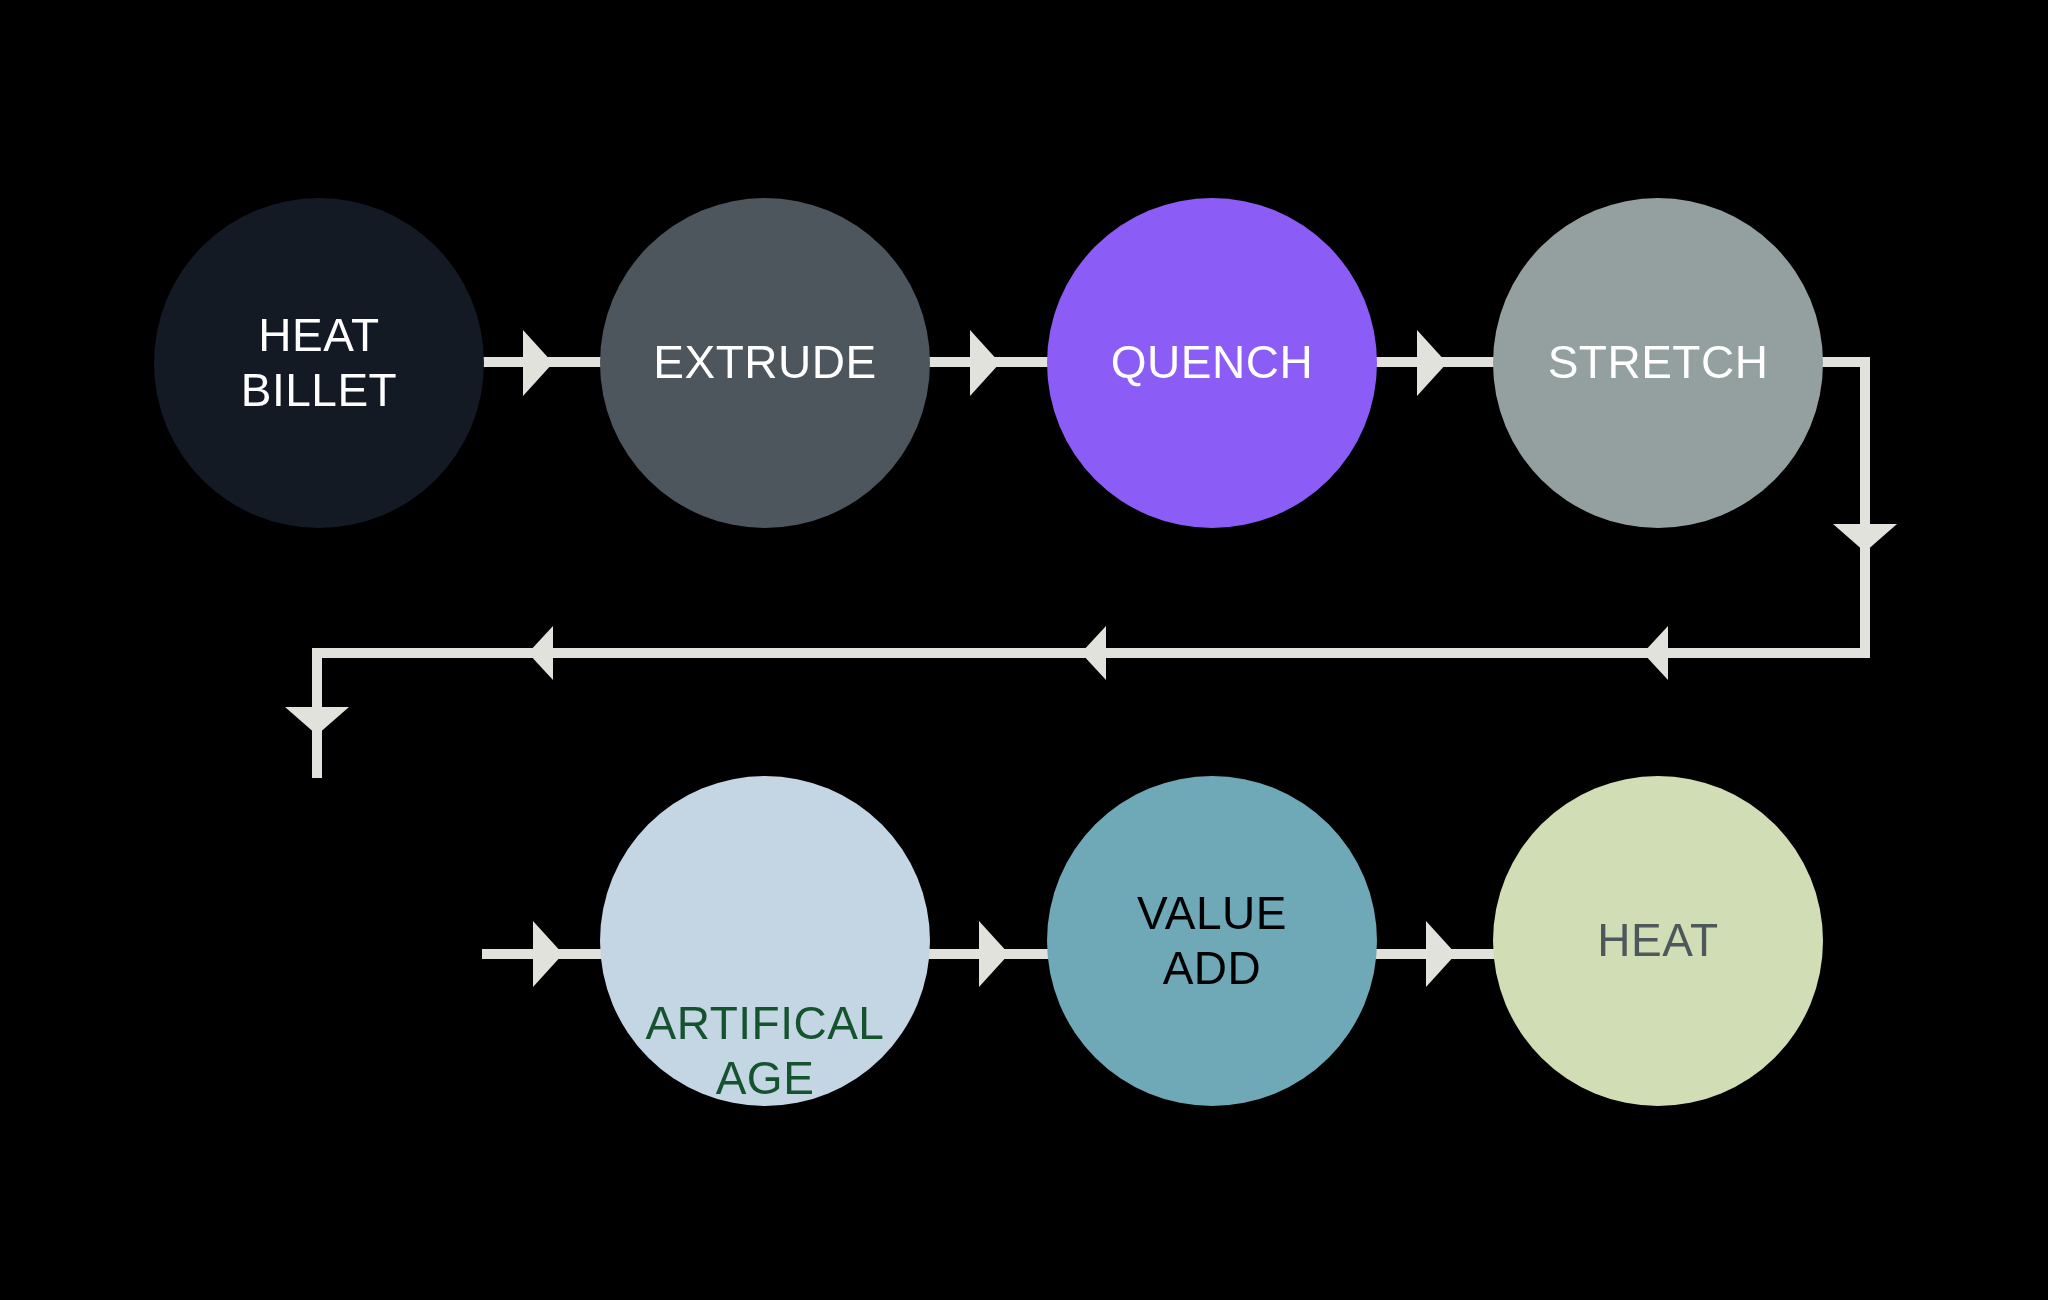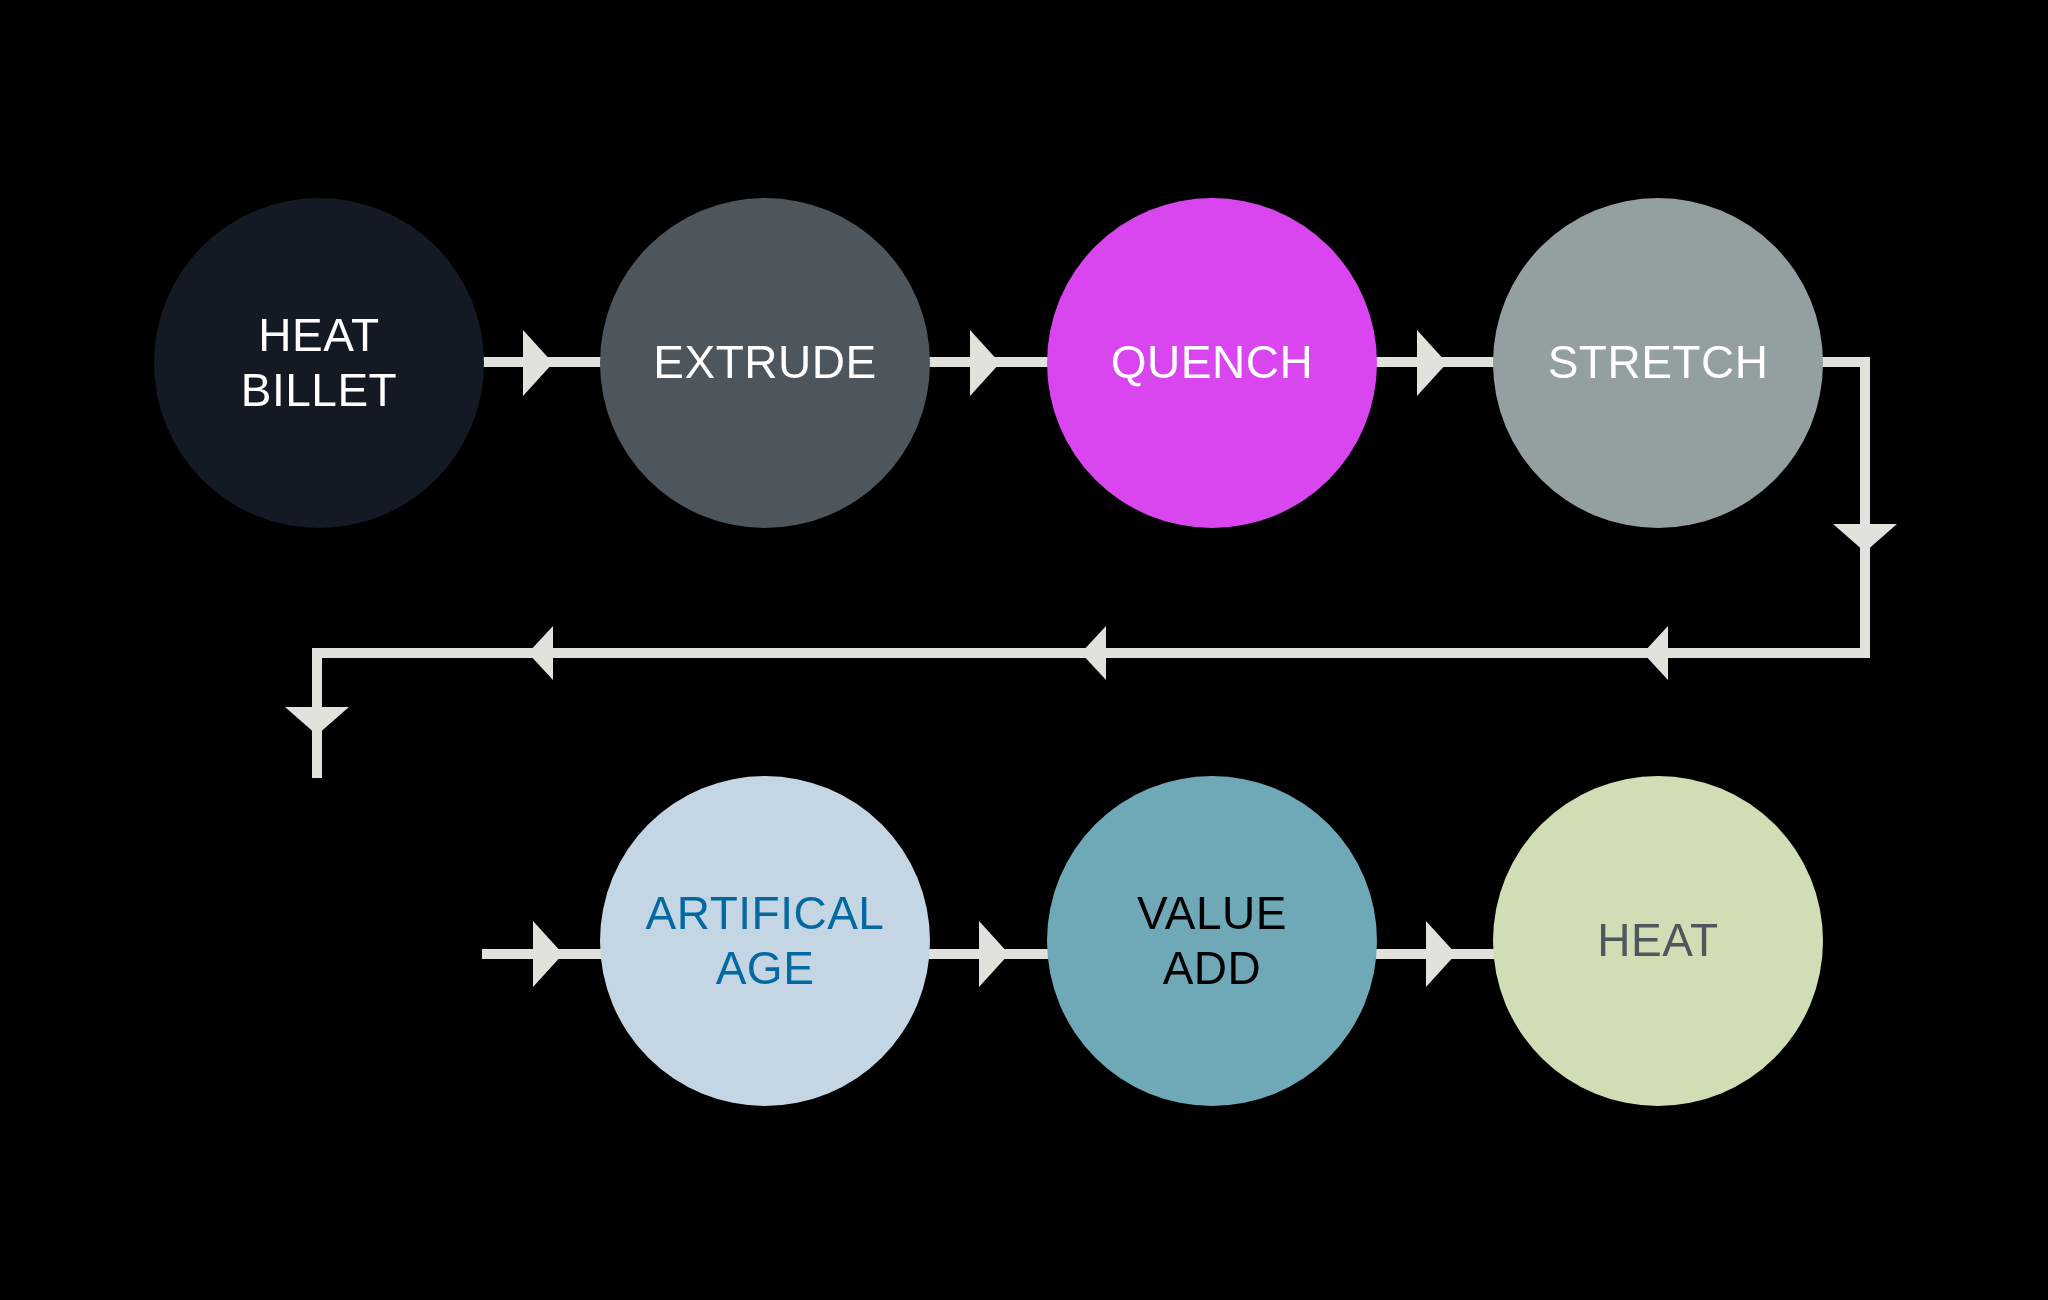--- a/index.html
+++ b/index.html
@@ -56,28 +56,28 @@
   <div class="line" style="left:1375px; top:949px; width:120px; height:10px;"></div>
   <div class="tri right" style="left:1426px; top:921px; width:30px; height:66px;"></div>
 
   <div class="node" style="left: 600px; top: 198px; background: rgb(77, 86, 92); color: rgb(255, 255, 255);">
     <span>EXTRUDE</span>
   </div>
   <div class="node" style="left: 154px; top: 198px; background: rgb(19, 26, 36); color: rgb(255, 255, 255);">
     <span>HEAT
 BILLET</span>
   </div>
-  <div class="node" style="left: 1047px; top: 198px; background: #d946ef; color: rgb(255, 255, 255);">
+  <div class="node" style="left: 1047px; top: 198px; background: #8b5cf6; color: rgb(255, 255, 255);">
     <span>QUENCH</span>
   </div>
   <div class="node" style="left: 1493px; top: 198px; background: rgb(148, 160, 159); color: rgb(255, 255, 255);">
     <span>STRETCH</span>
   </div>
 
-  <div class="node" style="left: 600px; top: 776px; background: rgb(196, 213, 228); color: #0369a1;">
+  <div class="node" style="left: 600px; top: 776px; background: rgb(196, 213, 228); color: #14532d; align-items: flex-end;">
     <span>ARTIFICAL
 AGE</span>
   </div>
   <div class="node" style="left: 1047px; top: 776px; background: rgb(111, 168, 182); color: #000000;">
     <span>VALUE
 ADD</span>
   </div>
   <div class="node" style="left: 1493px; top: 776px; background: rgb(208, 221, 181); color: rgb(78, 87, 92);">
     <span>HEAT</span>
   </div>

